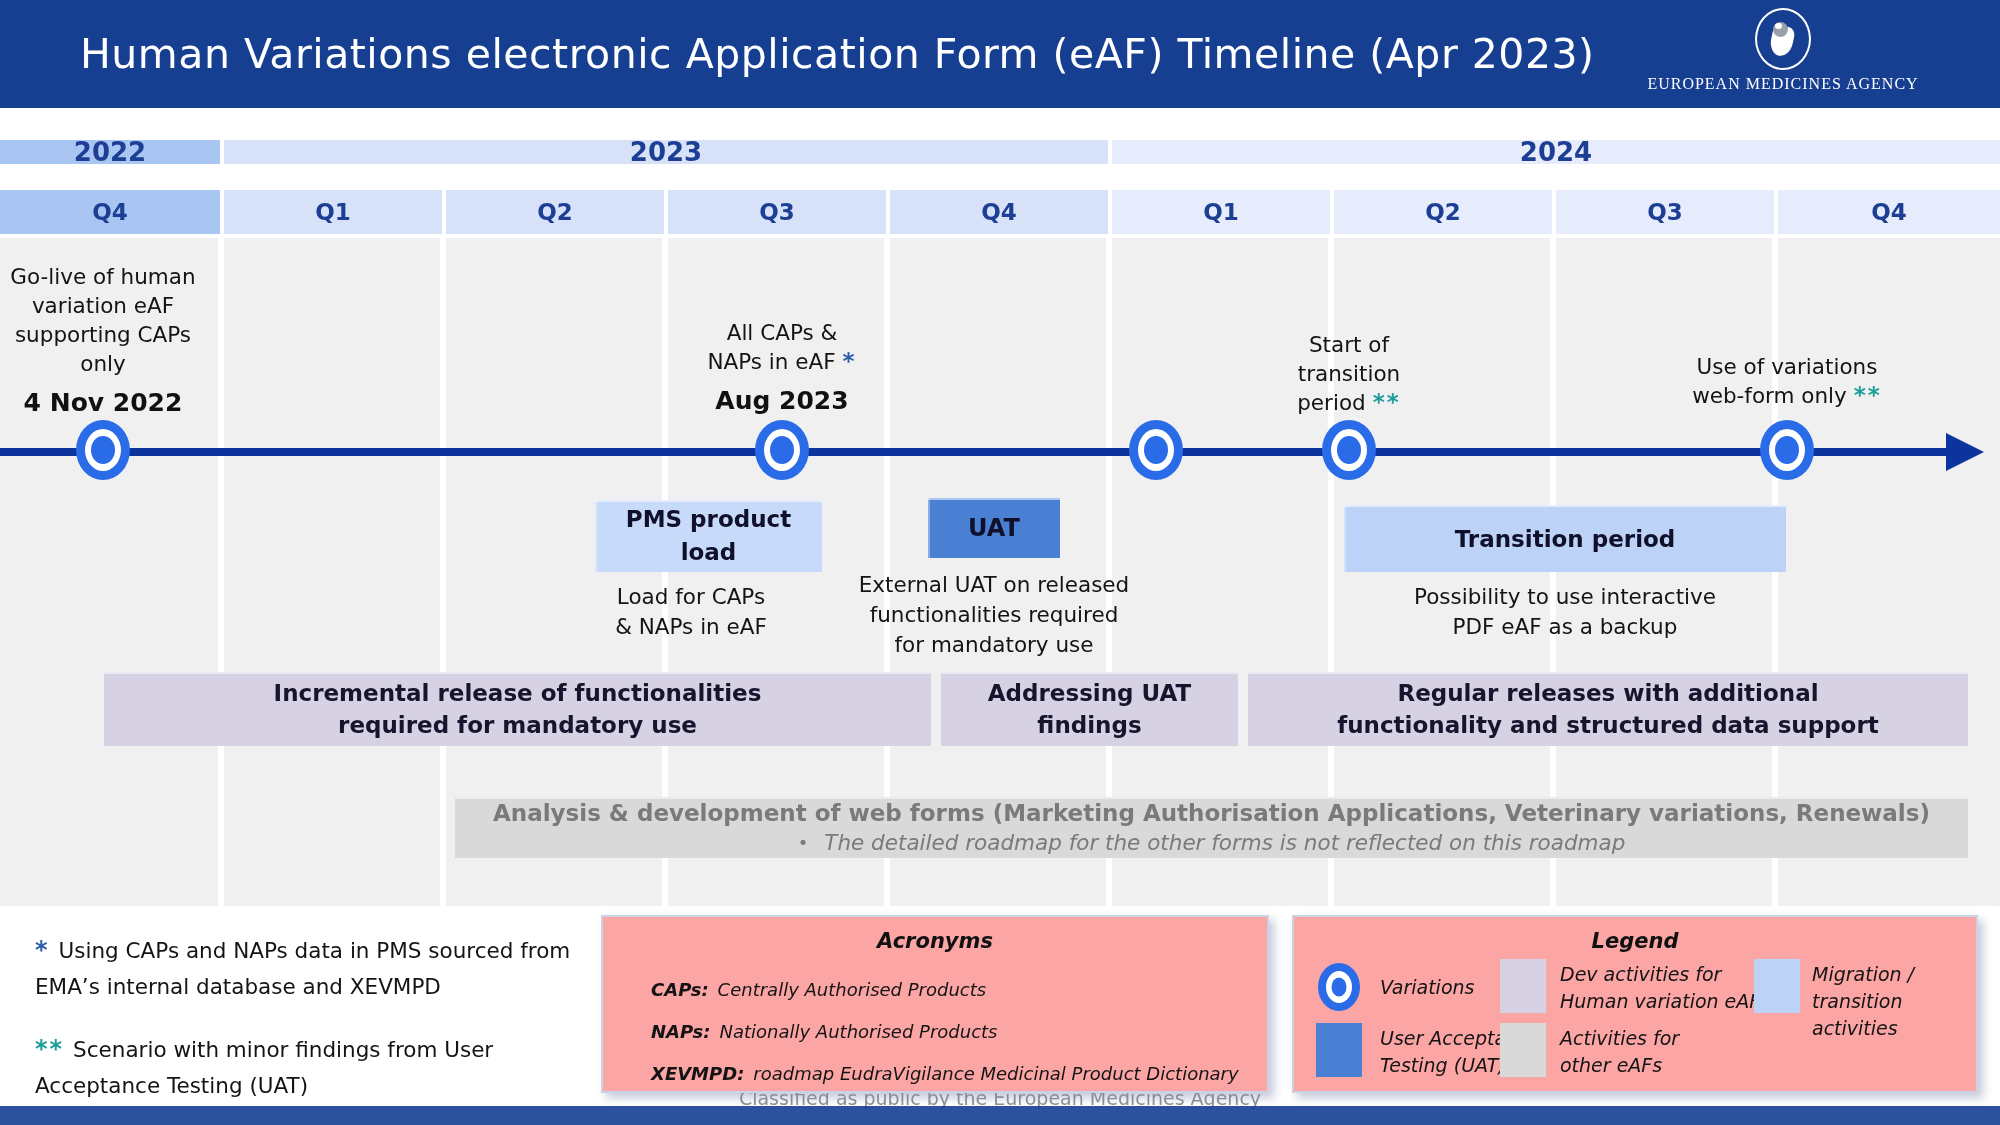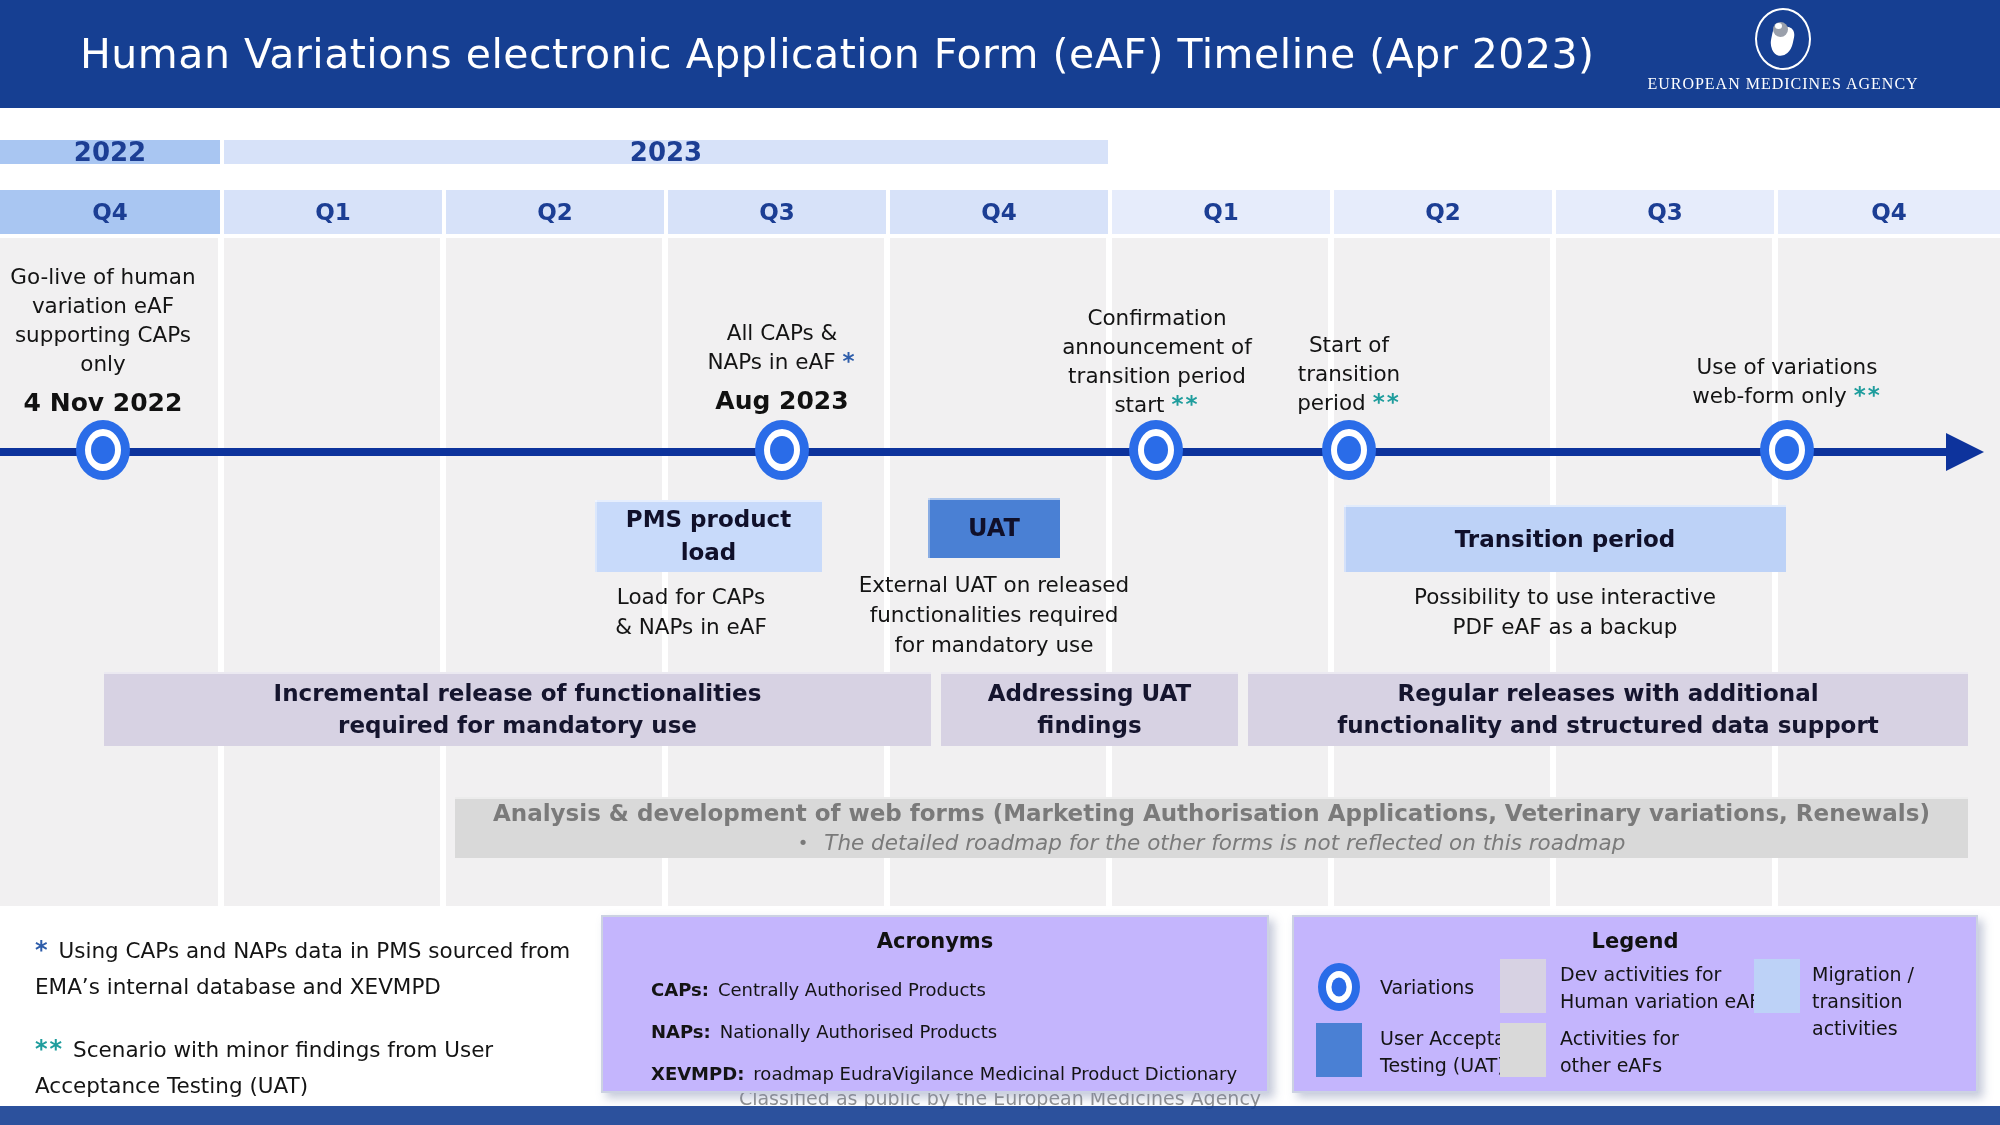--- a/index.html
+++ b/index.html
@@ -65,22 +65,22 @@
   .web-bar .l2{font-size:21.5px;margin-top:4px;display:flex;align-items:center;}
   .web-bar .l2 .bullet{margin-right:16px;font-size:18px;}
   .web-bar .l2 .it{font-style:italic;}
 
   
   .footnotes{position:absolute;left:35px;top:932px;width:550px;font-size:21.5px;line-height:36px;color:#141414;}
   .fn{margin-bottom:26px;}
   .fn .fnmark{font-weight:bold;font-size:24px;margin-right:9px;letter-spacing:2px;}
 
   
-  .info-box{position:absolute;top:915px;height:178px;background:#c4b5fd;border:2px solid #ccd2e2;
-            box-shadow:5px 5px 9px rgba(125,135,170,.45);z-index:4;box-sizing:border-box;}
+  .info-box{position:absolute;top:915px;height:178px;background:#fca5a5;border:2px solid #ccd2e2;
+            box-shadow:5px 5px 9px rgba(125,135,170,.45);z-index:4;box-sizing:border-box;font-style:italic;}
   .info-title{text-align:center;font-weight:bold;font-size:21px;margin-top:12px;color:#111;}
   .acr-item{position:absolute;left:48px;font-size:18px;color:#141414;white-space:nowrap;}
   .acr-item .term{font-weight:bold;margin-right:9px;}
 
   .lg-label{position:absolute;font-size:19px;line-height:27px;color:#141414;white-space:pre-line;}
   .lg-swatch{position:absolute;width:46px;height:54px;}
   .lg-ms{position:absolute;width:26px;height:32px;border:8px solid #2a6ce8;border-radius:50%;background:#fff;}
   .lg-ms .dot{position:absolute;left:50%;top:50%;transform:translate(-50%,-50%);width:15px;height:19px;border-radius:50%;}
 
   
@@ -101,20 +101,21 @@
         <div class="body"></div>
         <div class="sphere"></div>
         <div class="glint"></div>
       </div>
       <div class="caption">EUROPEAN MEDICINES AGENCY</div>
     </div>
   </div>
 
   <div class="band-cell year-cell" style="left: 0px; width: 220px; background: rgb(169, 198, 242);">2022</div>
   <div class="band-cell year-cell" style="left: 224px; width: 884px; background: rgb(215, 226, 249);">2023</div>
+  <div class="band-cell year-cell" style="left: 1112px; width: 888px; background: rgb(230, 236, 251);">2024</div>
 
   <div class="band-cell q-cell" style="left: 0px; width: 220px; background: rgb(169, 198, 242);">Q4</div>
   <div class="band-cell q-cell" style="left: 224px; width: 218px; background: rgb(215, 226, 249);">Q1</div>
   <div class="band-cell q-cell" style="left: 446px; width: 218px; background: rgb(215, 226, 249);">Q2</div>
   <div class="band-cell q-cell" style="left: 668px; width: 218px; background: rgb(215, 226, 249);">Q3</div>
   <div class="band-cell q-cell" style="left: 890px; width: 218px; background: rgb(215, 226, 249);">Q4</div>
   <div class="band-cell q-cell" style="left: 1112px; width: 218px; background: rgb(230, 236, 251);">Q1</div>
   <div class="band-cell q-cell" style="left: 1334px; width: 218px; background: rgb(230, 236, 251);">Q2</div>
   <div class="band-cell q-cell" style="left: 1556px; width: 218px; background: rgb(230, 236, 251);">Q3</div>
   <div class="band-cell q-cell" style="left: 1778px; width: 222px; background: rgb(230, 236, 251);">Q4</div>
@@ -153,27 +154,20 @@
 variation eAF
 supporting CAPs
 only</span></div>
     <div class="ms-date">4 Nov 2022</div>
   </div>
   <div class="ms-label" style="left:782px;top:318px;width:250px">
     <div><span class="ms-text">All CAPs &amp;
 NAPs in eAF</span><span class="mark mark-blue">*</span></div>
     <div class="ms-date">Aug 2023</div>
   </div>
-  <div class="ms-label" style="left:1157px;top:303px;width:270px">
-    <div><span class="ms-text">Confirmation
-announcement of
-transition period
-start</span><span class="mark mark-teal">**</span></div>
-
-  </div>
   <div class="ms-label" style="left:1349px;top:330px;width:180px">
     <div><span class="ms-text">Start of
 transition
 period</span><span class="mark mark-teal">**</span></div>
 
   </div>
   <div class="ms-label" style="left:1787px;top:352px;width:280px">
     <div><span class="ms-text">Use of variations
 web-form only</span><span class="mark mark-teal">**</span></div>
 

